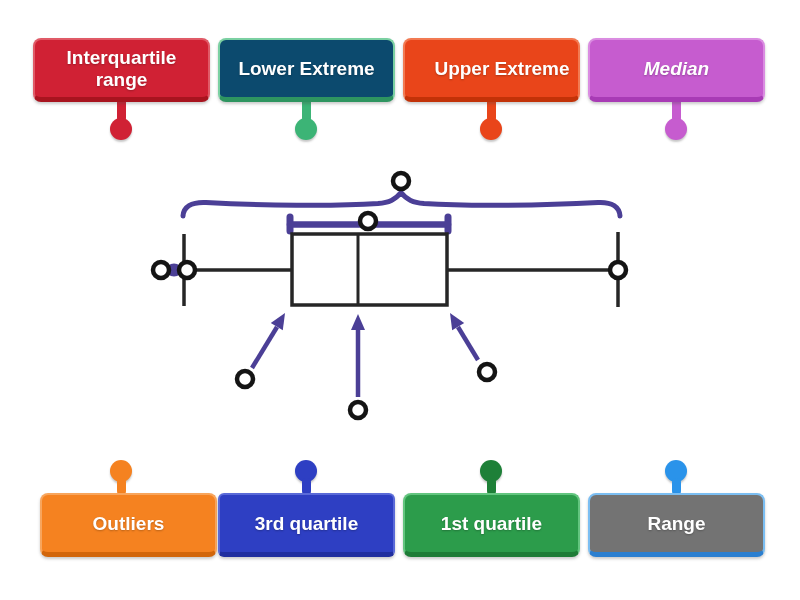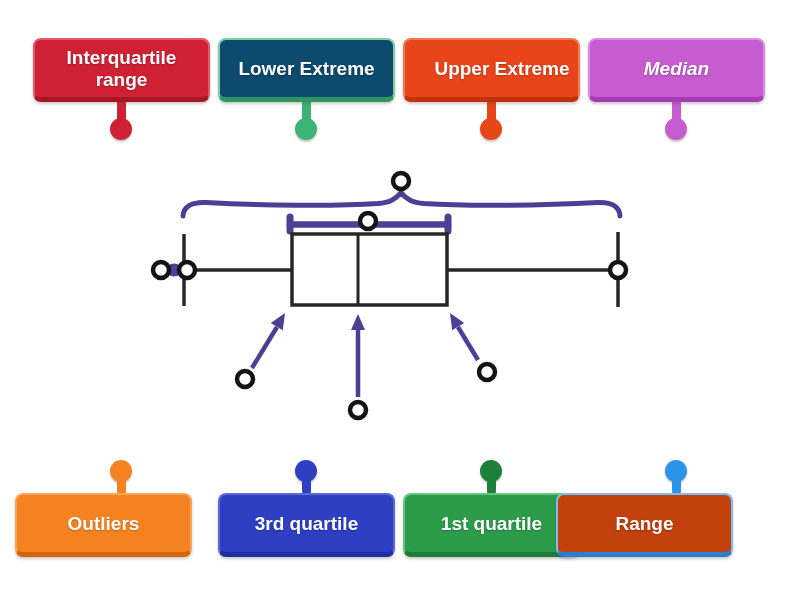--- a/index.html
+++ b/index.html
@@ -83,28 +83,28 @@
     <circle cx="57" cy="110" r="8" fill="#ffffff" stroke-width="4.5" stroke="#141414"></circle>
     <circle cx="488" cy="110" r="8" fill="#ffffff" stroke-width="4.5" stroke="#141414"></circle>
     <circle cx="115" cy="219" r="8" fill="#ffffff" stroke-width="4.5" stroke="#141414"></circle>
     <circle cx="228" cy="250" r="8" fill="#ffffff" stroke-width="4.5" stroke="#141414"></circle>
     <circle cx="357" cy="212" r="8" fill="#ffffff" stroke-width="4.5" stroke="#141414"></circle>
   </svg>
 
   <div class="row-bottom">
     <div class="pin-ball bottom" style="left: 110px; background-color: rgb(245, 130, 32);"></div>
     <div class="pin-stem bottom" style="left: 117px; background-color: rgb(245, 130, 32);"></div>
-    <div class="card" style="left: 15px; background-color: rgb(245, 130, 32); border-color: rgb(248, 165, 92) rgb(248, 165, 92) rgb(210, 102, 11);">Outliers</div>
+    <div class="card" style="left: 40px; background-color: rgb(245, 130, 32); border-color: rgb(248, 165, 92) rgb(248, 165, 92) rgb(210, 102, 11);">Outliers</div>
 
     <div class="pin-ball bottom" style="left: 295px; background-color: rgb(46, 63, 195);"></div>
     <div class="pin-stem bottom" style="left: 302px; background-color: rgb(46, 63, 195);"></div>
-    <div class="card" style="left: 218px; background-color: rgb(46, 63, 195); border-color: rgb(90, 106, 216) rgb(90, 106, 216) rgb(32, 46, 159);">3rd quartile</div>
+    <div class="card" style="left: 218px; background-color: rgb(46, 63, 195); border-color: rgb(90, 106, 216) rgb(90, 106, 216) rgb(32, 46, 159); border-radius: 6px;">3rd quartile</div>
 
     <div class="pin-ball bottom" style="left: 480px; background-color: rgb(30, 128, 56);"></div>
     <div class="pin-stem bottom" style="left: 487px; background-color: rgb(30, 128, 56);"></div>
     <div class="card" style="left: 403px; background-color: rgb(44, 156, 75); border-color: rgb(99, 197, 127) rgb(99, 197, 127) rgb(30, 124, 55);">1st quartile</div>
 
     <div class="pin-ball bottom" style="left: 665px; background-color: rgb(42, 147, 234);"></div>
     <div class="pin-stem bottom" style="left: 672px; background-color: rgb(42, 147, 234);"></div>
-    <div class="card" style="left: 556px; background-color: #c2410c; border-color: rgb(123, 190, 242) rgb(123, 190, 242) rgb(43, 127, 208);">Range</div>
+    <div class="card" style="left: 588px; background-color: #737373; border-color: rgb(123, 190, 242) rgb(123, 190, 242) rgb(43, 127, 208);">Range</div>
   </div>
 
 </div>
 
 </body></html>

